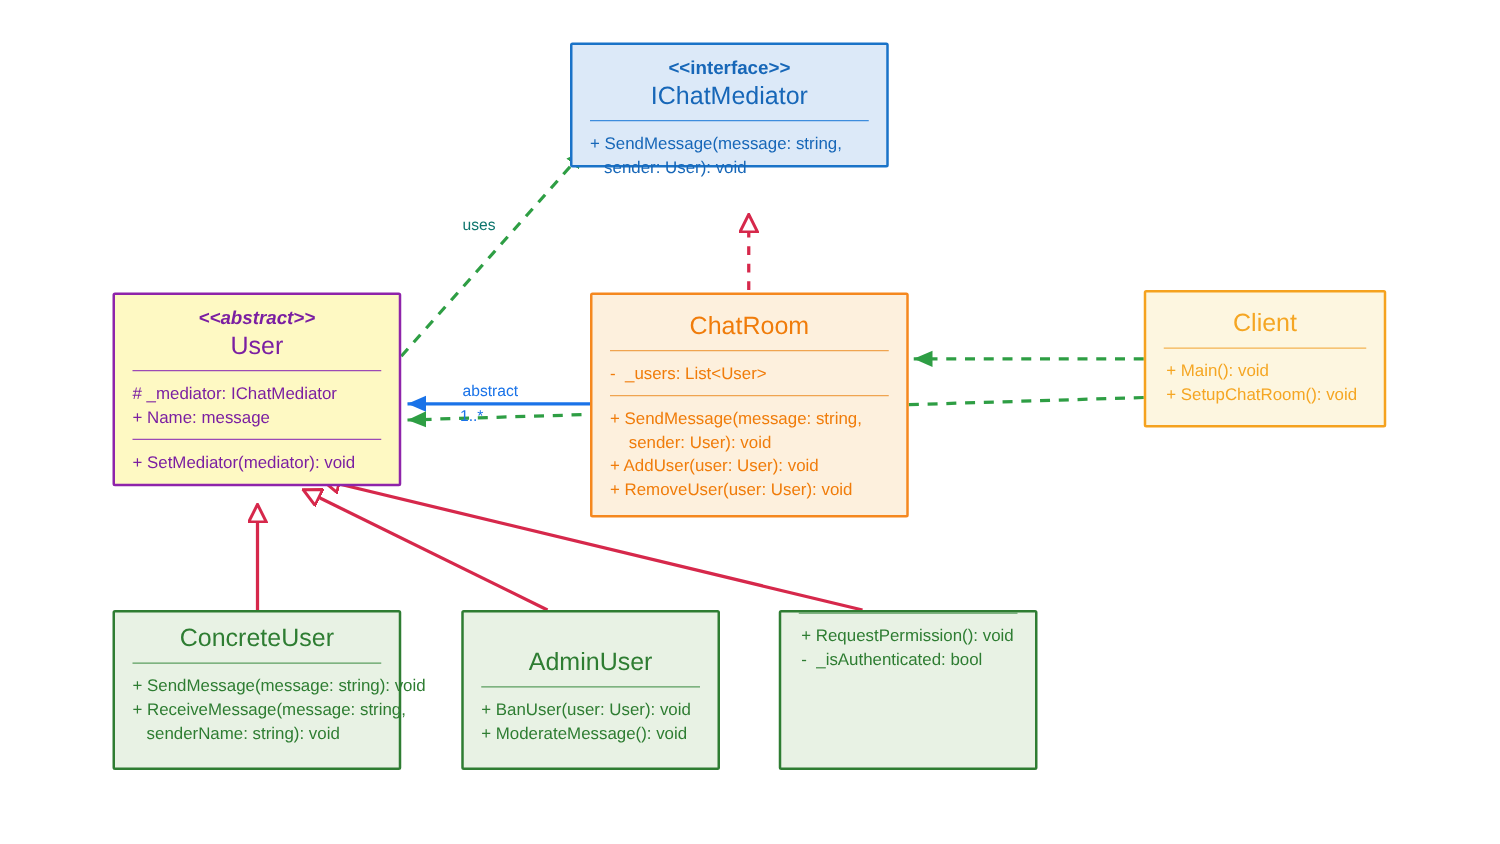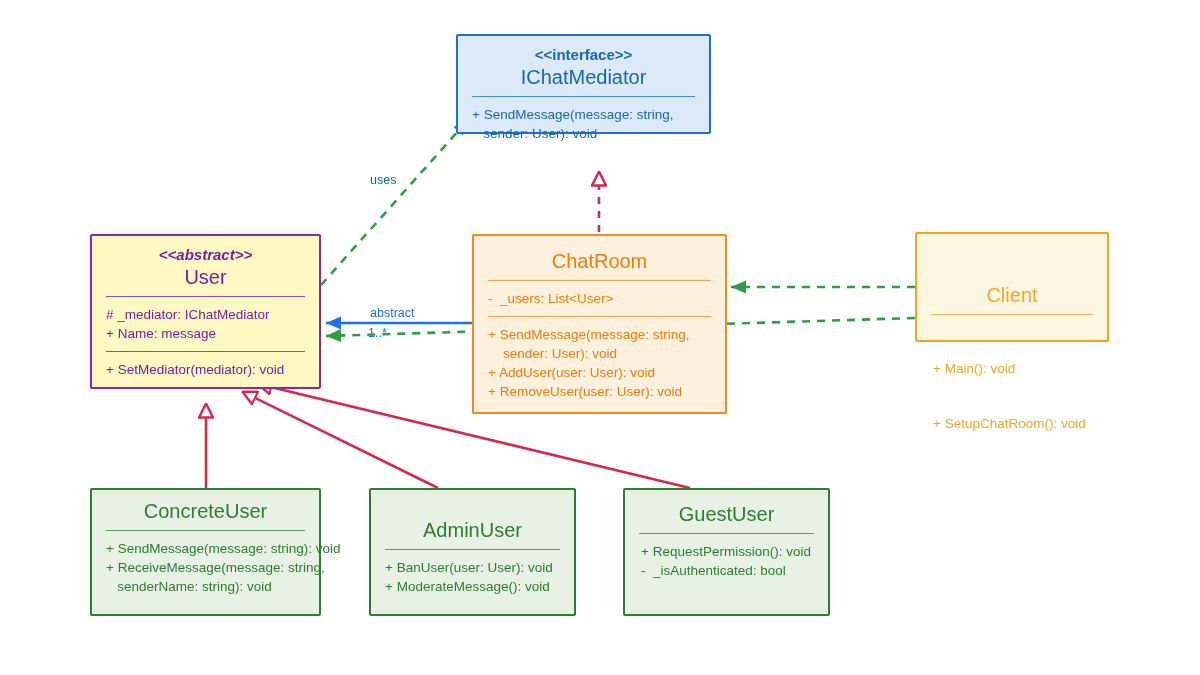--- a/index.html
+++ b/index.html
@@ -66,21 +66,21 @@
 
   .n-purple { background:#fef9c3; border-color:#8e24aa; }
   .n-purple .stereo, .n-purple .title, .n-purple .member { color:#7b1fa2; }
   .n-purple .sep { border-top-color:#9c4bb5; }
 
   .n-orange { background:#fdf0dd; border-color:#f5881f; }
   .n-orange .title, .n-orange .member { color:#f07c0a; }
   .n-orange .sep { border-top-color:#f0a450; }
 
   .n-cream  { background:#fdf6e0; border-color:#f5a21f; }
-  .n-cream .title, .n-cream .member { color:#f5a623;margin-top:36px; }
+  .n-cream .title, .n-cream .member { color:#f5a623; }
   .n-cream .sep { border-top-color:#f3b352; }
 
   .n-green  { background:#e8f2e4; border-color:#2e7d32; }
   .n-green .title, .n-green .member { color:#2e7d32; }
   .n-green .sep { border-top-color:#5b9e5f; }
 
   .edge-label {
     position: absolute;
     font-size: 12.5px;
     line-height: 14px;
@@ -217,23 +217,20 @@
       <div class="title">AdminUser</div>
     </div>
     <div class="sep"></div>
     <div class="compartment">
       <div class="member">+ BanUser(user: User): void</div>
       <div class="member">+ ModerateMessage(): void</div>
     </div>
   </div>
 
   <div class="node n-green" style="left:623px; top:488px; width:207px; height:128px;">
-    <div class="hdr" style="padding-top:12px;">
-      <div class="title">GuestUser</div>
-    </div>
     <div class="sep"></div>
     <div class="compartment" style="padding-left:16px;">
       <div class="member">+ RequestPermission(): void</div>
       <div class="member">-  _isAuthenticated: bool</div>
     </div>
   </div>
 
 </div>
 
 </body></html>

